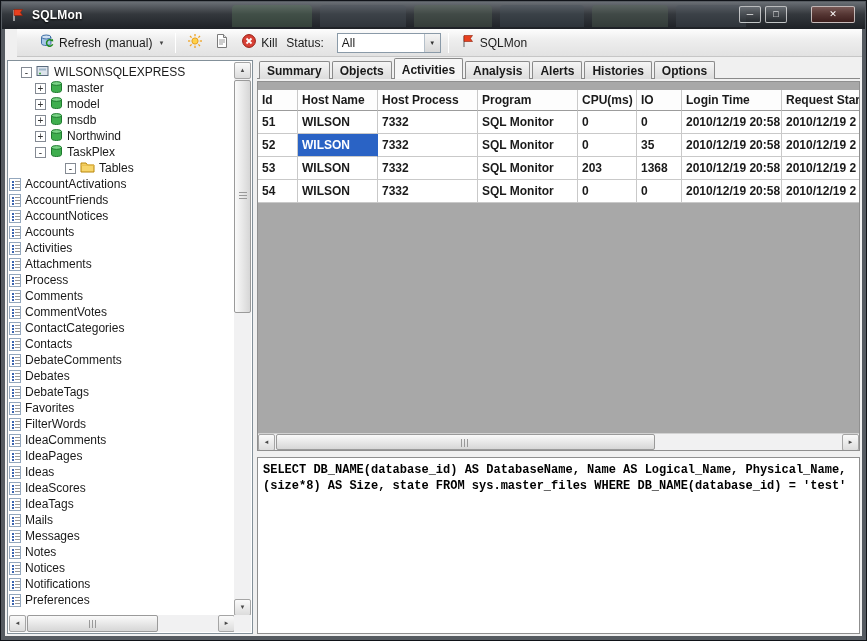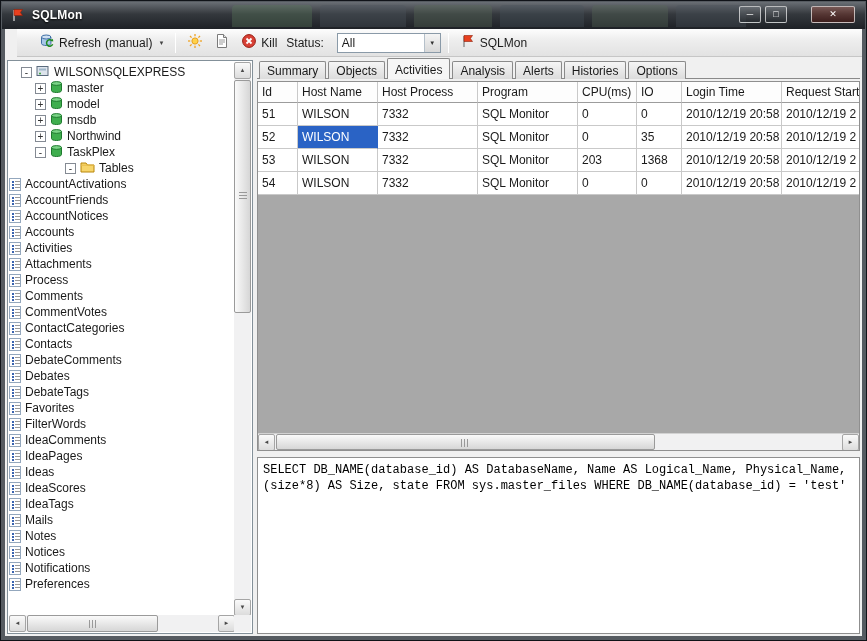--- a/index.html
+++ b/index.html
@@ -65,34 +65,34 @@
     background:repeating-linear-gradient(#999 0 1px,transparent 1px 3px);}
   .hsb{position:absolute;left:1px;right:17px;bottom:1px;height:17px;background:#f1f1f2;}
   .hsb .left{left:0;top:0;} .hsb .right{right:0;top:0;}
   .hsb .thumb{position:absolute;top:0;left:18px;width:62%;height:17px;
     background:linear-gradient(#fafafa,#d6d6d6);border:1px solid #9a9a9a;border-radius:2px;}
   .hsb .grip{position:absolute;top:4px;left:50%;margin-left:-4px;width:8px;height:8px;
     background:repeating-linear-gradient(90deg,#999 0 1px,transparent 1px 3px);}
   .sb-corner{position:absolute;right:1px;bottom:1px;width:17px;height:17px;background:#f1f1f2;}
 
   
-  .right-panel{position:absolute;left:252px;top:29px;right:2px;bottom:2px;}
+  .right-panel{position:absolute;left:252px;top:29px;right:2px;bottom:2px;font-weight:bold;}
   .tabstrip{position:absolute;left:0;right:0;top:0;height:21px;border-bottom:1px solid #8a8a8a;
     display:flex;align-items:flex-end;padding-left:2px;}
   .tab{border:1px solid #8a8a8a;border-bottom:none;background:linear-gradient(#f5f5f5,#dcdcdc);
     padding:2px 7px 2px;margin-right:2px;position:relative;top:1px;height:18px;border-radius:2px 2px 0 0;}
   .tab.active{background:#f6f6f6;height:21px;top:1px;padding-top:4px;z-index:2;}
 
   
   .grid-wrap{position:absolute;left:0;right:0;top:23px;height:370px;background:#a8a8a8;
     border:1px solid #8f8f8f;overflow:hidden;}
   .grow{display:flex;width:620px;}
   .gc{flex:none;border-right:1px solid #c9c9c9;border-bottom:1px solid #c9c9c9;background:#fff;
     padding:0 4px;overflow:hidden;white-space:nowrap;height:23px;line-height:22px;}
-  .grid-header .gc{height:21px;line-height:20px;border-bottom:1px solid #9c9c9c;background:#fdfdfd;}
+  .grid-header .gc{height:21px;line-height:20px;border-bottom:1px solid #9c9c9c;background:#fdfdfd;margin-top:8px;}
   .c0{width:40px}.c1{width:80px}.c2{width:100px}.c3{width:100px}
   .c4{width:59px}.c5{width:45px}.c6{width:100px}.c7{width:90px}
   .gc.sel{background:#2a63c5;color:#fff;border-right-color:#2a63c5;}
   .grid-hsb{position:absolute;left:0;right:0;bottom:0;height:17px;background:#f1f1f2;border-top:1px solid #d2d2d2;}
   .grid-hsb .left{left:0;top:0;} .grid-hsb .right{right:0;top:0;}
   .grid-hsb .thumb{position:absolute;top:0;left:18px;width:63%;height:16px;
     background:linear-gradient(#fafafa,#d6d6d6);border:1px solid #9a9a9a;border-radius:2px;}
   .grid-hsb .grip{position:absolute;top:4px;left:50%;margin-left:-4px;width:8px;height:8px;
     background:repeating-linear-gradient(90deg,#999 0 1px,transparent 1px 3px);}
 
@@ -358,20 +358,24 @@
         <div class="trow ind3">
             <span class="ticon table-icon"></span>
             <span>IdeaTags</span>
           </div>
         <div class="trow ind3">
             <span class="ticon table-icon"></span>
             <span>Mails</span>
           </div>
         <div class="trow ind3">
             <span class="ticon table-icon"></span>
+            <span>Messages</span>
+          </div>
+        <div class="trow ind3">
+            <span class="ticon table-icon"></span>
             <span>Notes</span>
           </div>
         <div class="trow ind3">
             <span class="ticon table-icon"></span>
             <span>Notices</span>
           </div>
         <div class="trow ind3">
             <span class="ticon table-icon"></span>
             <span>Notifications</span>
           </div>

